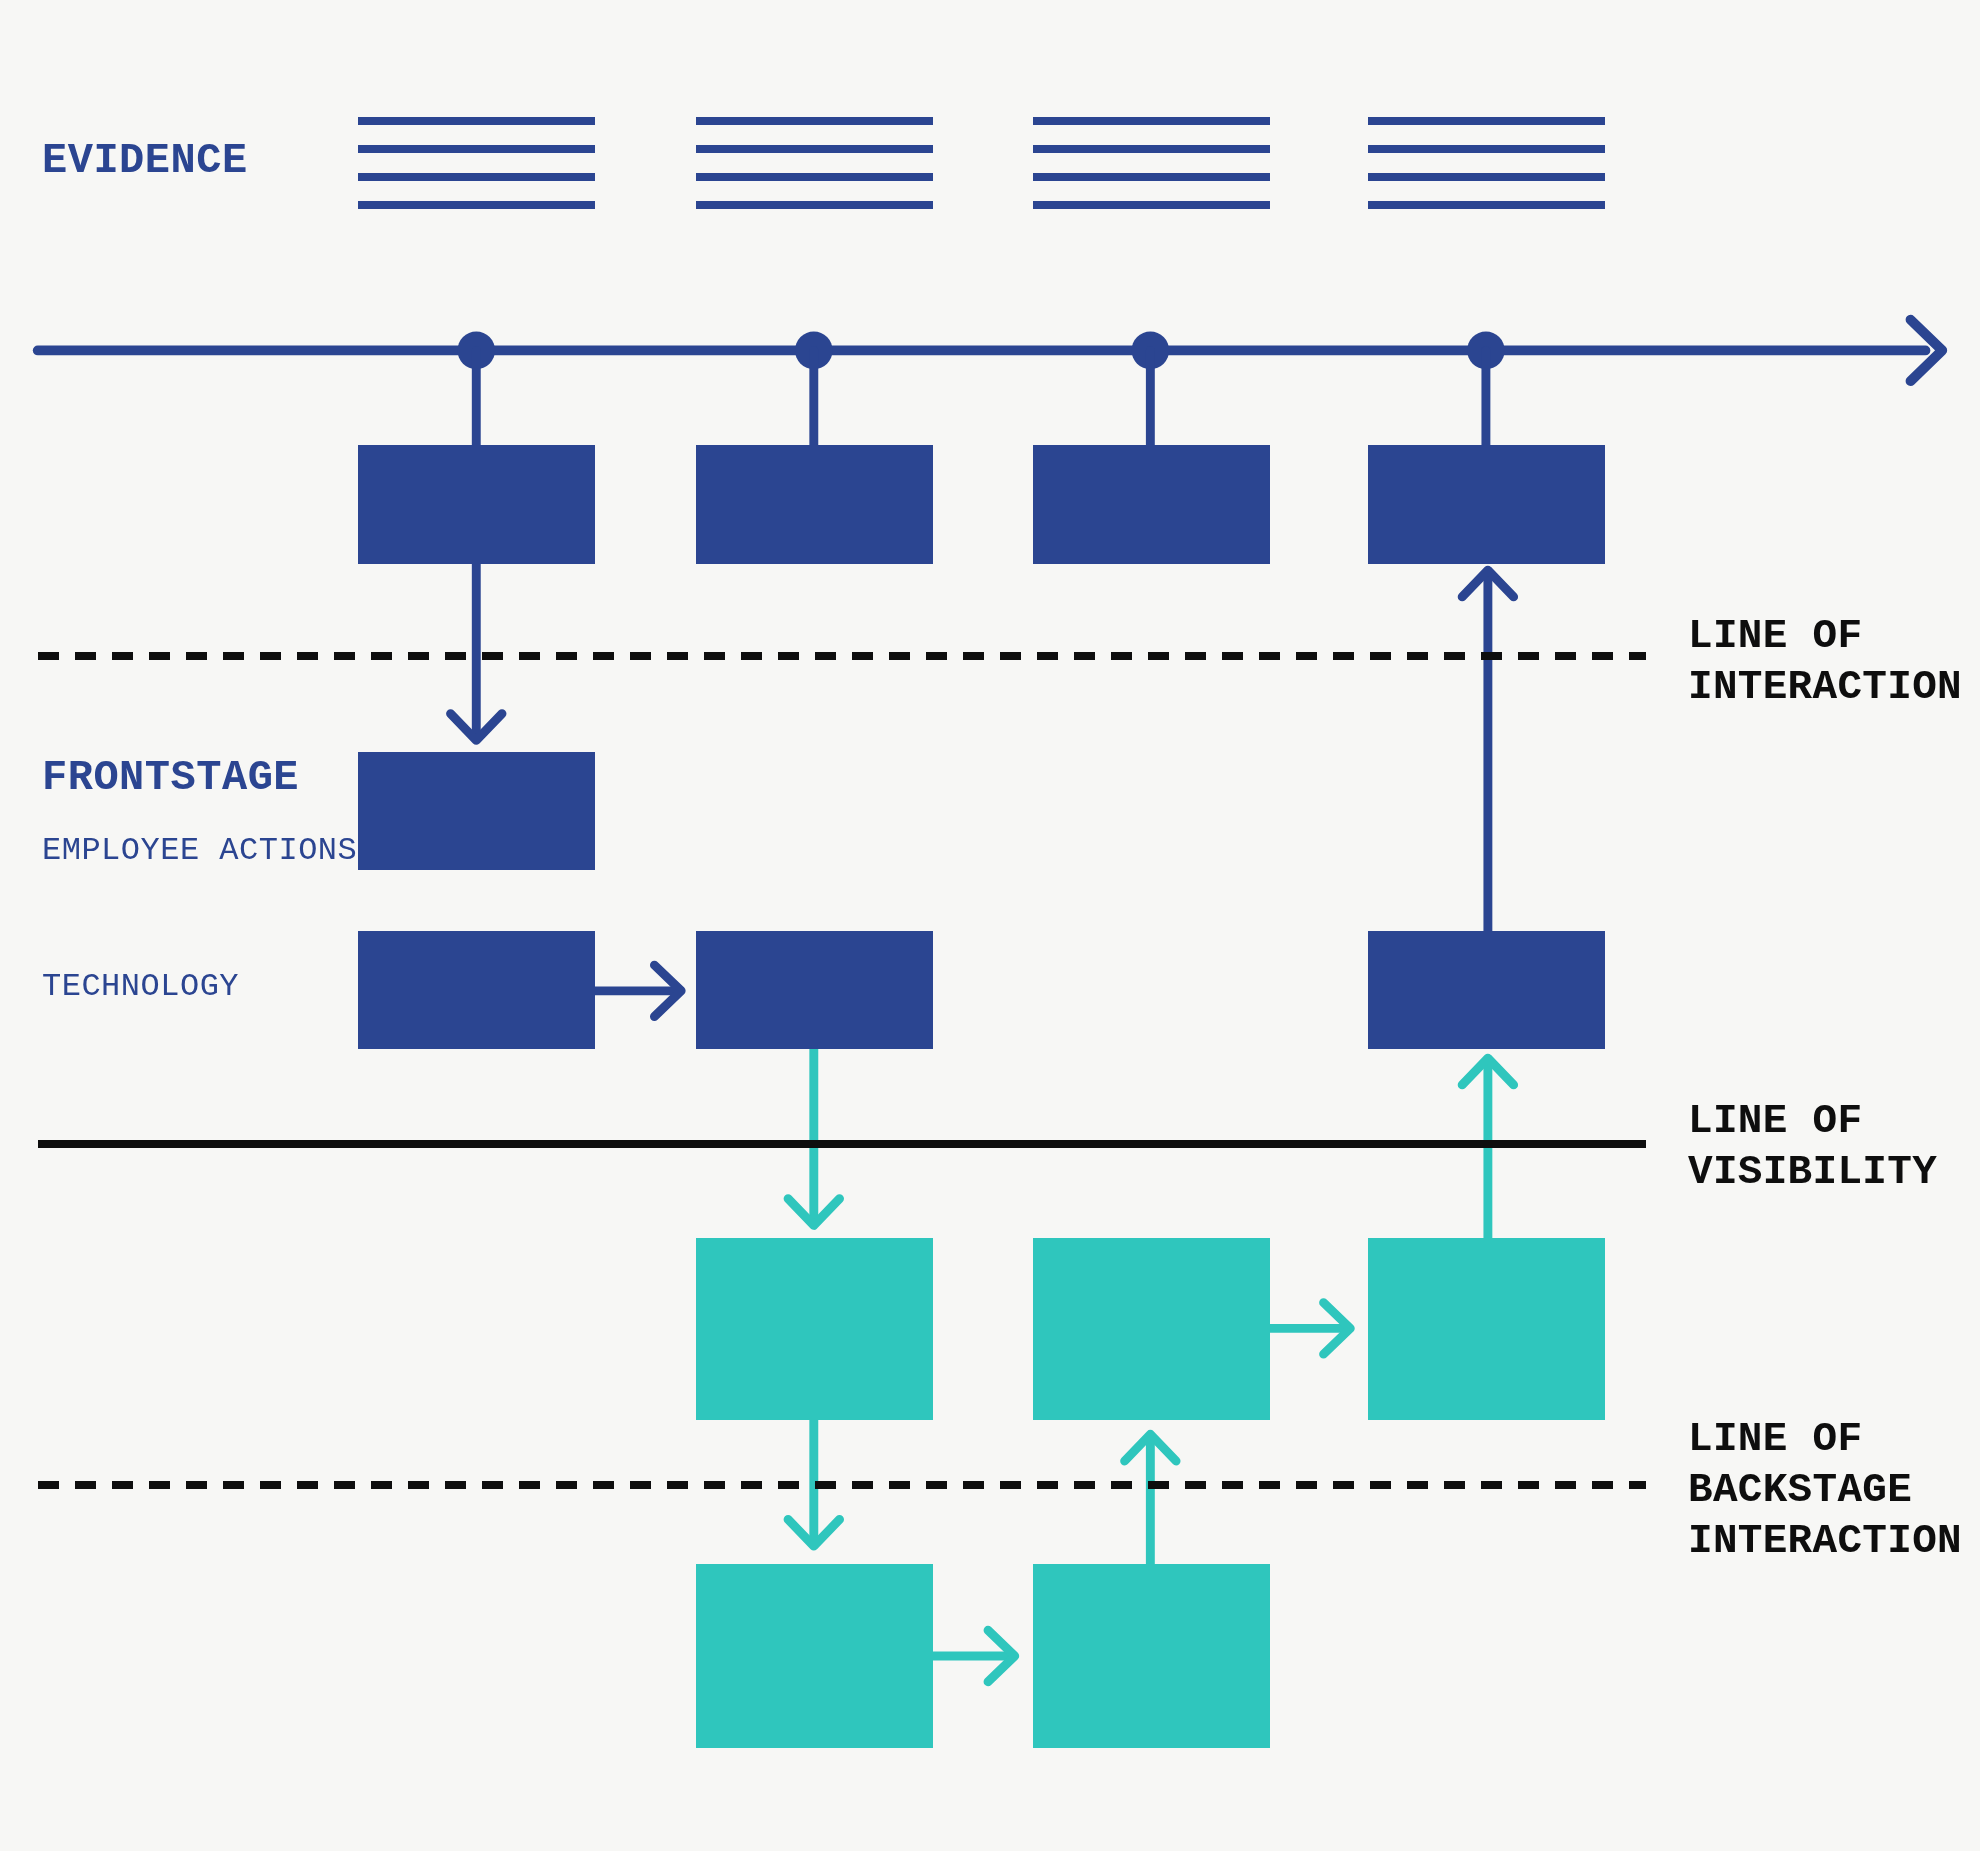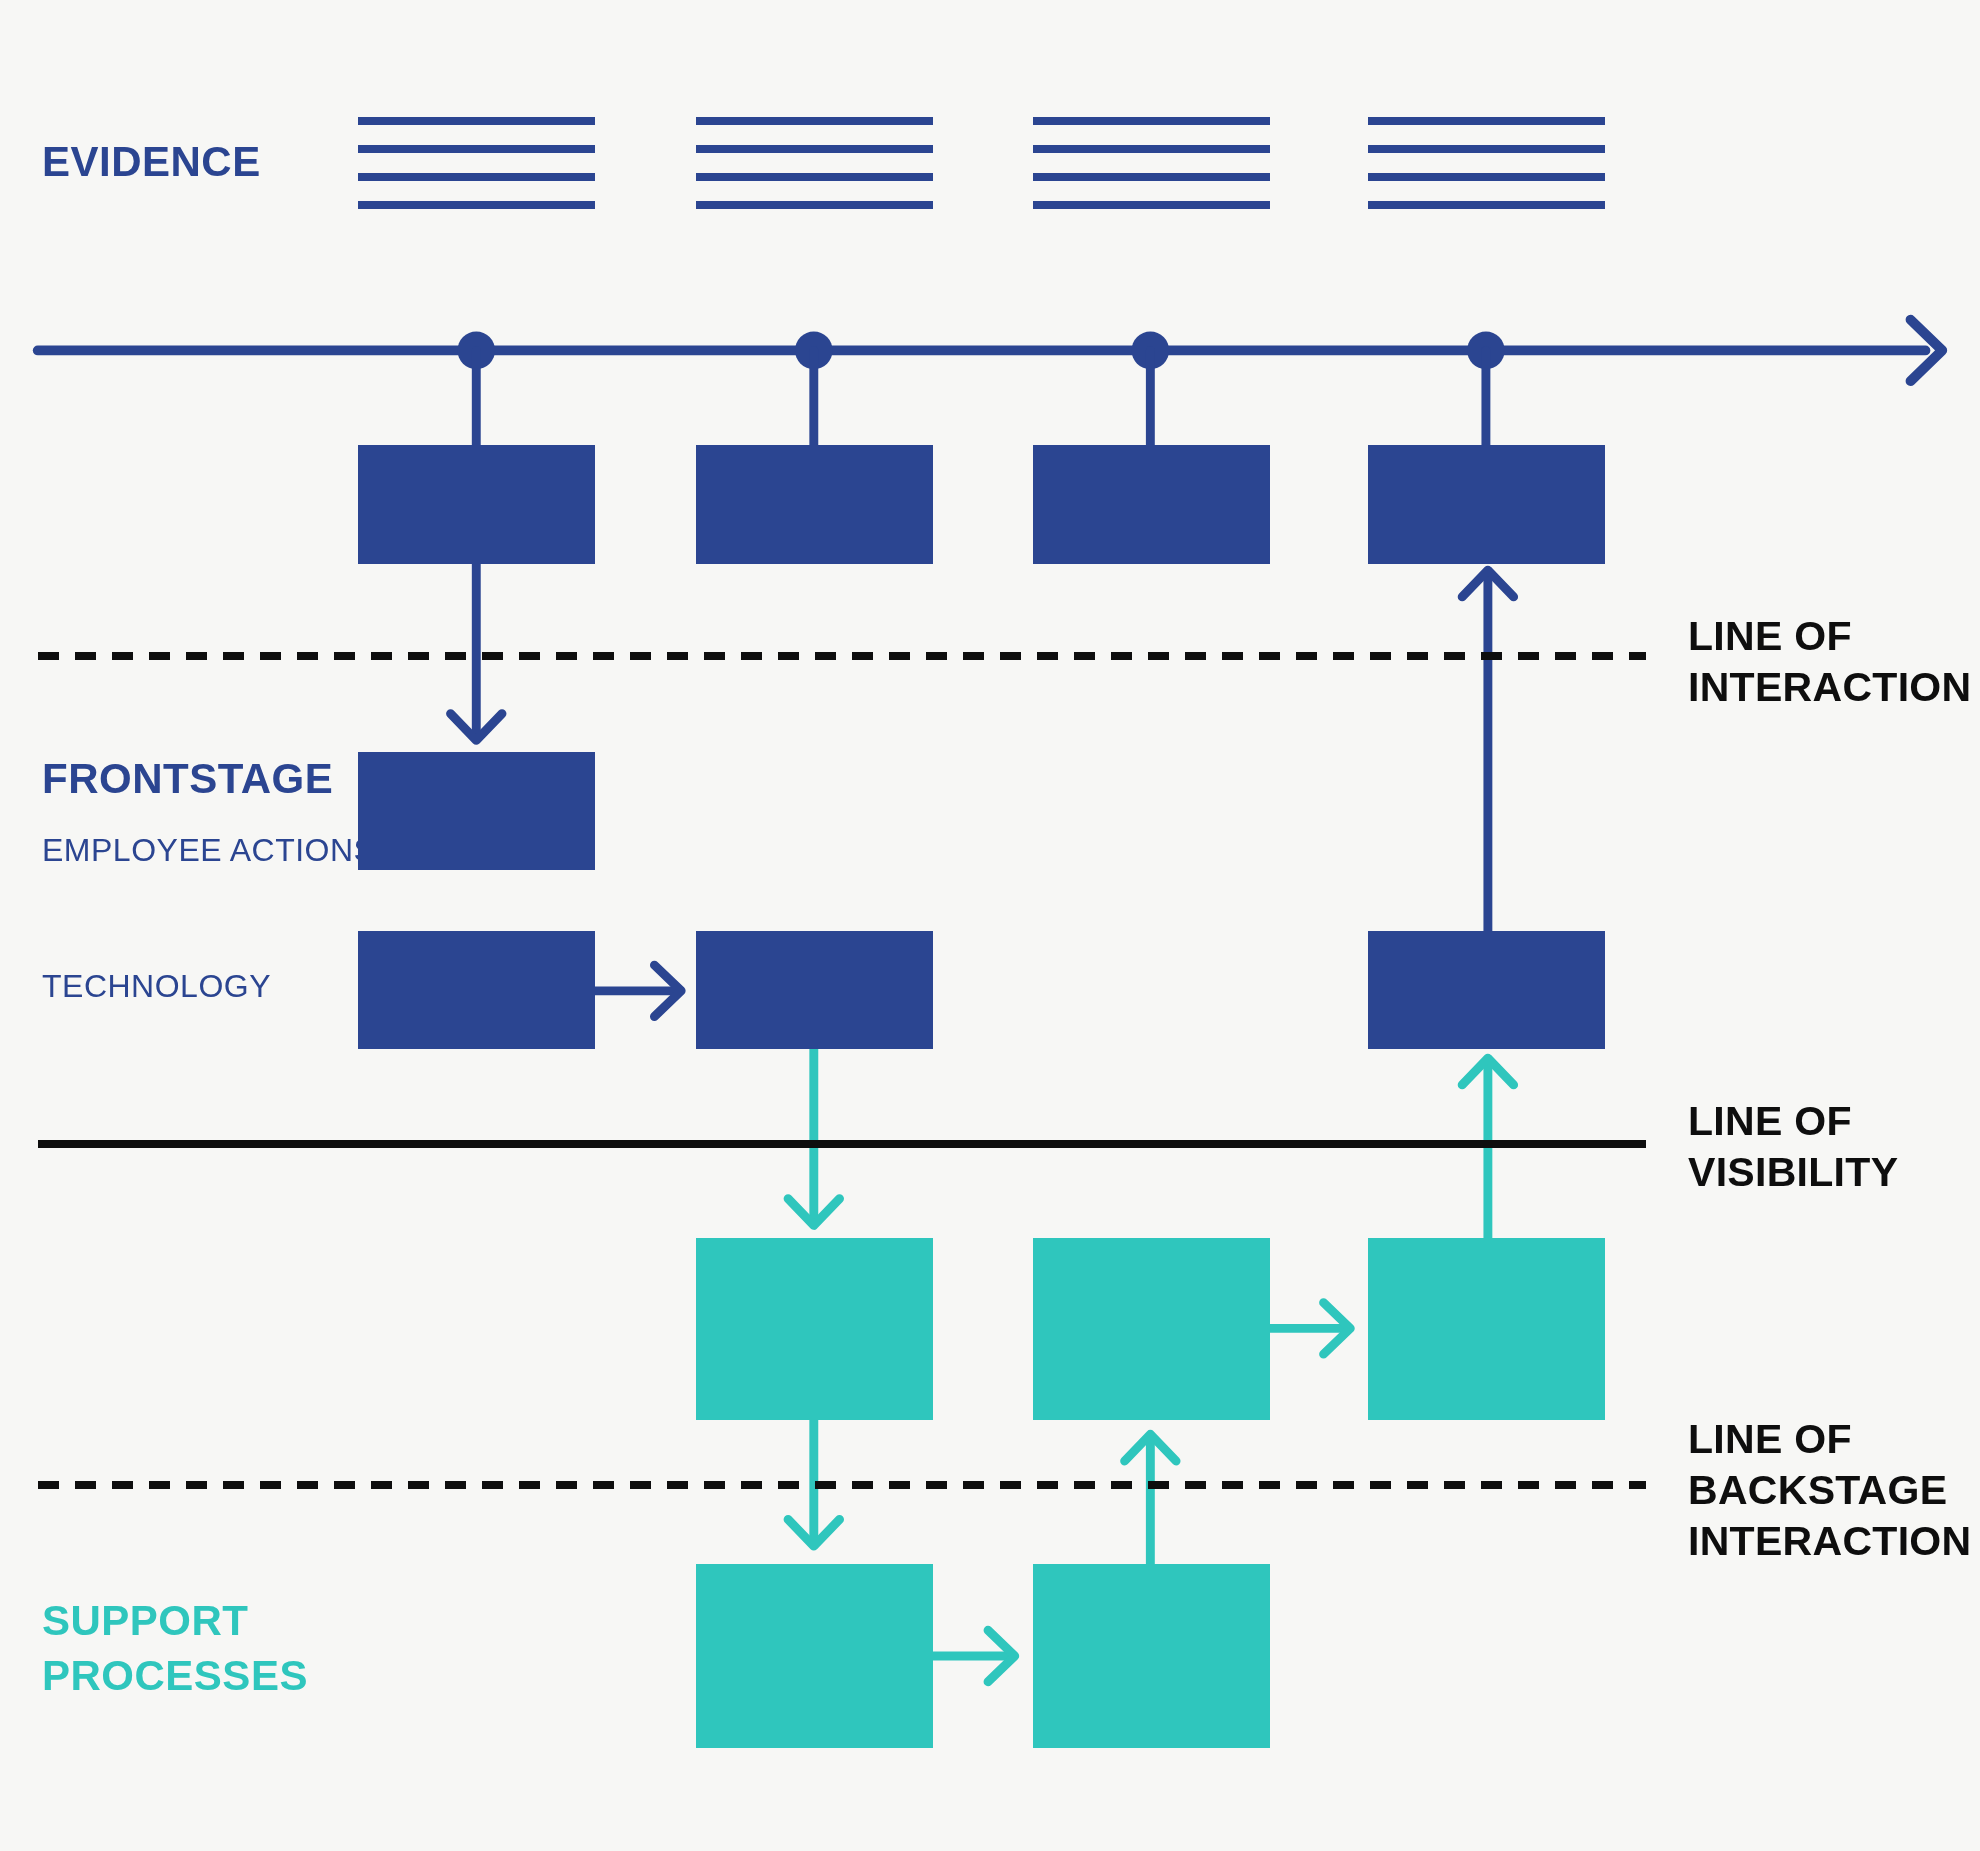--- a/index.html
+++ b/index.html
@@ -2,21 +2,21 @@
 <html style="--background: #f7f7f5; --navy: #2b4591; --teal: #2fc6bd; --ink: #0e0e0e;"><head>
 <meta charset="utf-8">
 <title>Service Blueprint</title>
 <style>
   html, body { margin: 0; padding: 0; }
   .canvas {
     position: relative;
     width: 1980px;
     height: 1851px;
     background: var(--background, #f7f7f5);
-    font-family: Liberation Sans, sans-serif;
+    font-family: Liberation Mono, monospace;
     overflow: hidden;
   }
 
   
   .h-label {
     position: absolute;
     font-size: 42px;
     font-weight: 700;
     line-height: 53px;
     letter-spacing: 0.5px;
@@ -130,24 +130,20 @@
   <div class="h-label navy-text" style="left:42px; top:135px;">EVIDENCE</div>
 
 
   <div class="h-label navy-text" style="left:42px; top:752px;">FRONTSTAGE</div>
 
   <div class="sub-label navy-text" style="left:42px; top:832px;">EMPLOYEE ACTIONS</div>
 
   <div class="sub-label navy-text" style="left:42px; top:968px;">TECHNOLOGY</div>
 
 
-  <div class="h-label teal-text" style="left:42px; top:1593px; line-height:55px;">
-    <div>SUPPORT</div>
-    <div>PROCESSES</div>
-  </div>
 
   <div class="ev-group" style="left:358px;">
     <div class="ev-line"></div>
     <div class="ev-line"></div>
     <div class="ev-line"></div>
     <div class="ev-line"></div>
   </div>
   <div class="ev-group" style="left:696px;">
     <div class="ev-line"></div>
     <div class="ev-line"></div>

